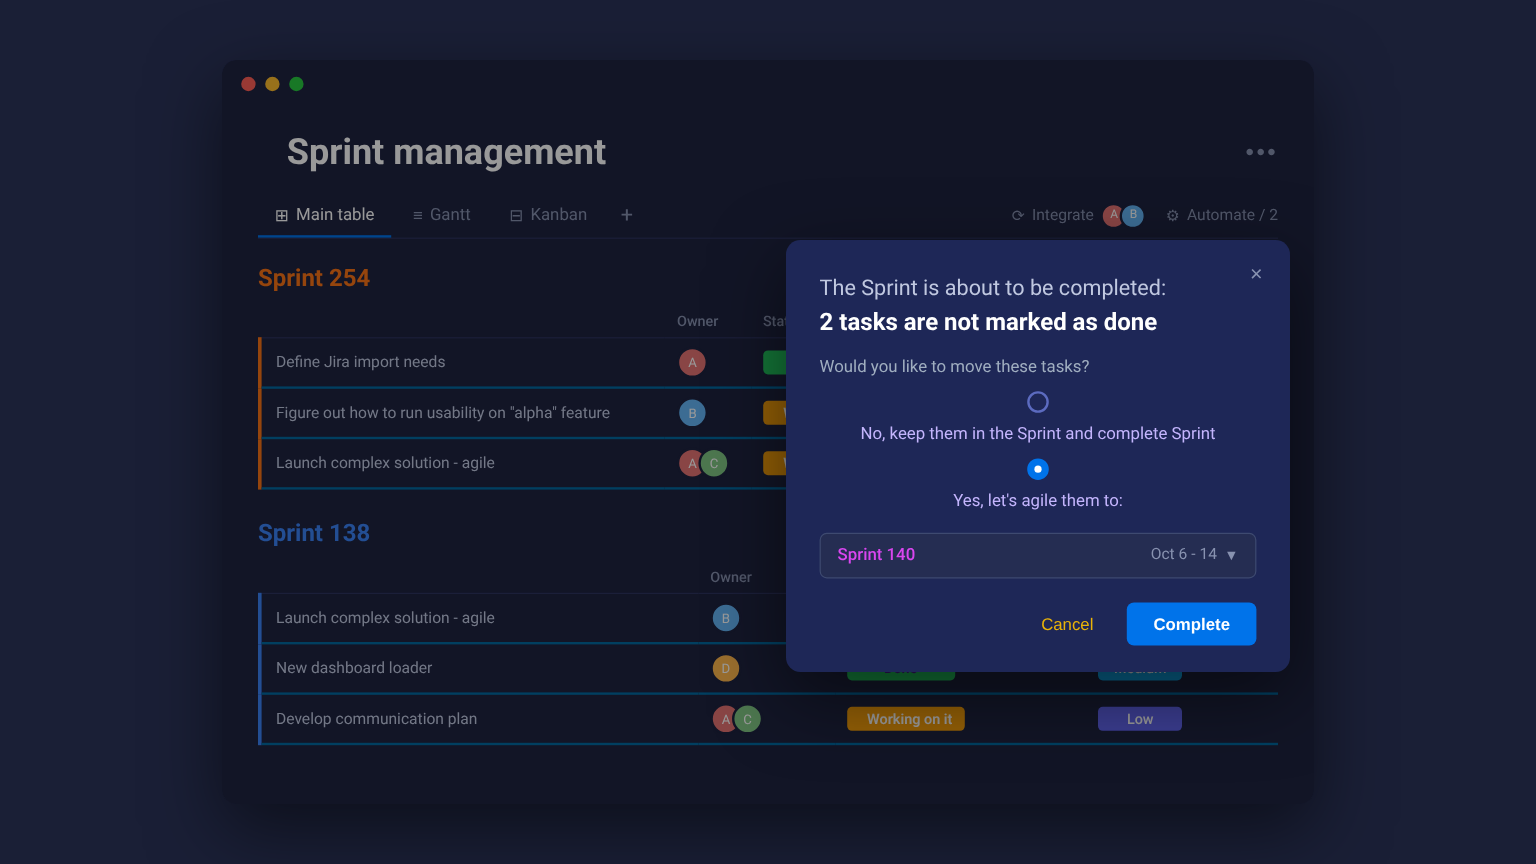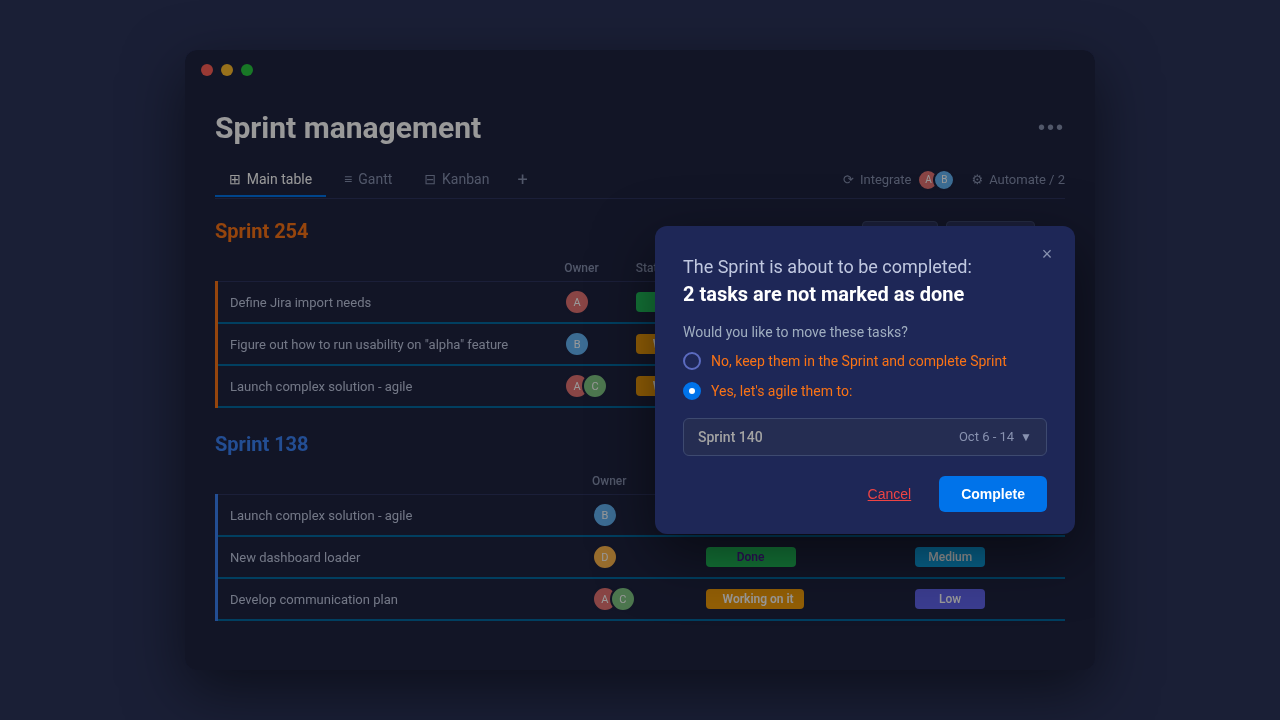--- a/index.html
+++ b/index.html
@@ -43,20 +43,21 @@
       padding: 20px 30px;
       height: calc(100% - 40px);
       overflow-y: auto;
     }
 
     .app-header {
       display: flex;
       align-items: center;
       justify-content: space-between;
       margin-bottom: 16px;
+      margin-left: 24px;
     }
 
     .app-title {
       font-size: 30px;
       font-weight: 700;
       color: #ffffff;
     }
 
     .more-btn {
       background: none;
@@ -365,22 +366,23 @@
       margin: 16px 0 12px;
     }
 
     .radio-group { display: flex; flex-direction: column; gap: 12px; margin-bottom: 18px; }
 
     .radio-item {
       display: flex;
       align-items: center;
       gap: 10px;
       font-size: 14px;
-      color: #f97316;
-      cursor: pointer;
+      color: #c4b5fd;
+      cursor: pointer;
+      flex-direction: column;
     }
 
     .radio-circle {
       width: 18px;
       height: 18px;
       border-radius: 50%;
       border: 2px solid #5c6bc0;
       display: flex;
       align-items: center;
       justify-content: center;
@@ -407,21 +409,21 @@
       background: #252d52;
       border: 1px solid #3e4a70;
       border-radius: 6px;
       padding: 10px 14px;
       margin-bottom: 20px;
       cursor: pointer;
     }
 
     .sprint-select-name {
       font-size: 14px;
-      color: #a3a3a3;
+      color: #d946ef;
       font-weight: 500;
     }
 
     .sprint-select-date {
       font-size: 13px;
       color: #8892b0;
       display: flex;
       align-items: center;
       gap: 6px;
     }
@@ -431,26 +433,25 @@
     .modal-footer {
       display: flex;
       align-items: center;
       justify-content: flex-end;
       gap: 12px;
     }
 
     .cancel-btn {
       background: none;
       border: none;
-      color: #ef4444;
+      color: #eab308;
       font-size: 14px;
       cursor: pointer;
       padding: 8px 16px;
       border-radius: 6px;
-      text-decoration: underline;
     }
 
     .complete-btn {
       background: #0073ea;
       color: white;
       border: none;
       border-radius: 6px;
       padding: 10px 22px;
       font-size: 14px;
       font-weight: 600;

